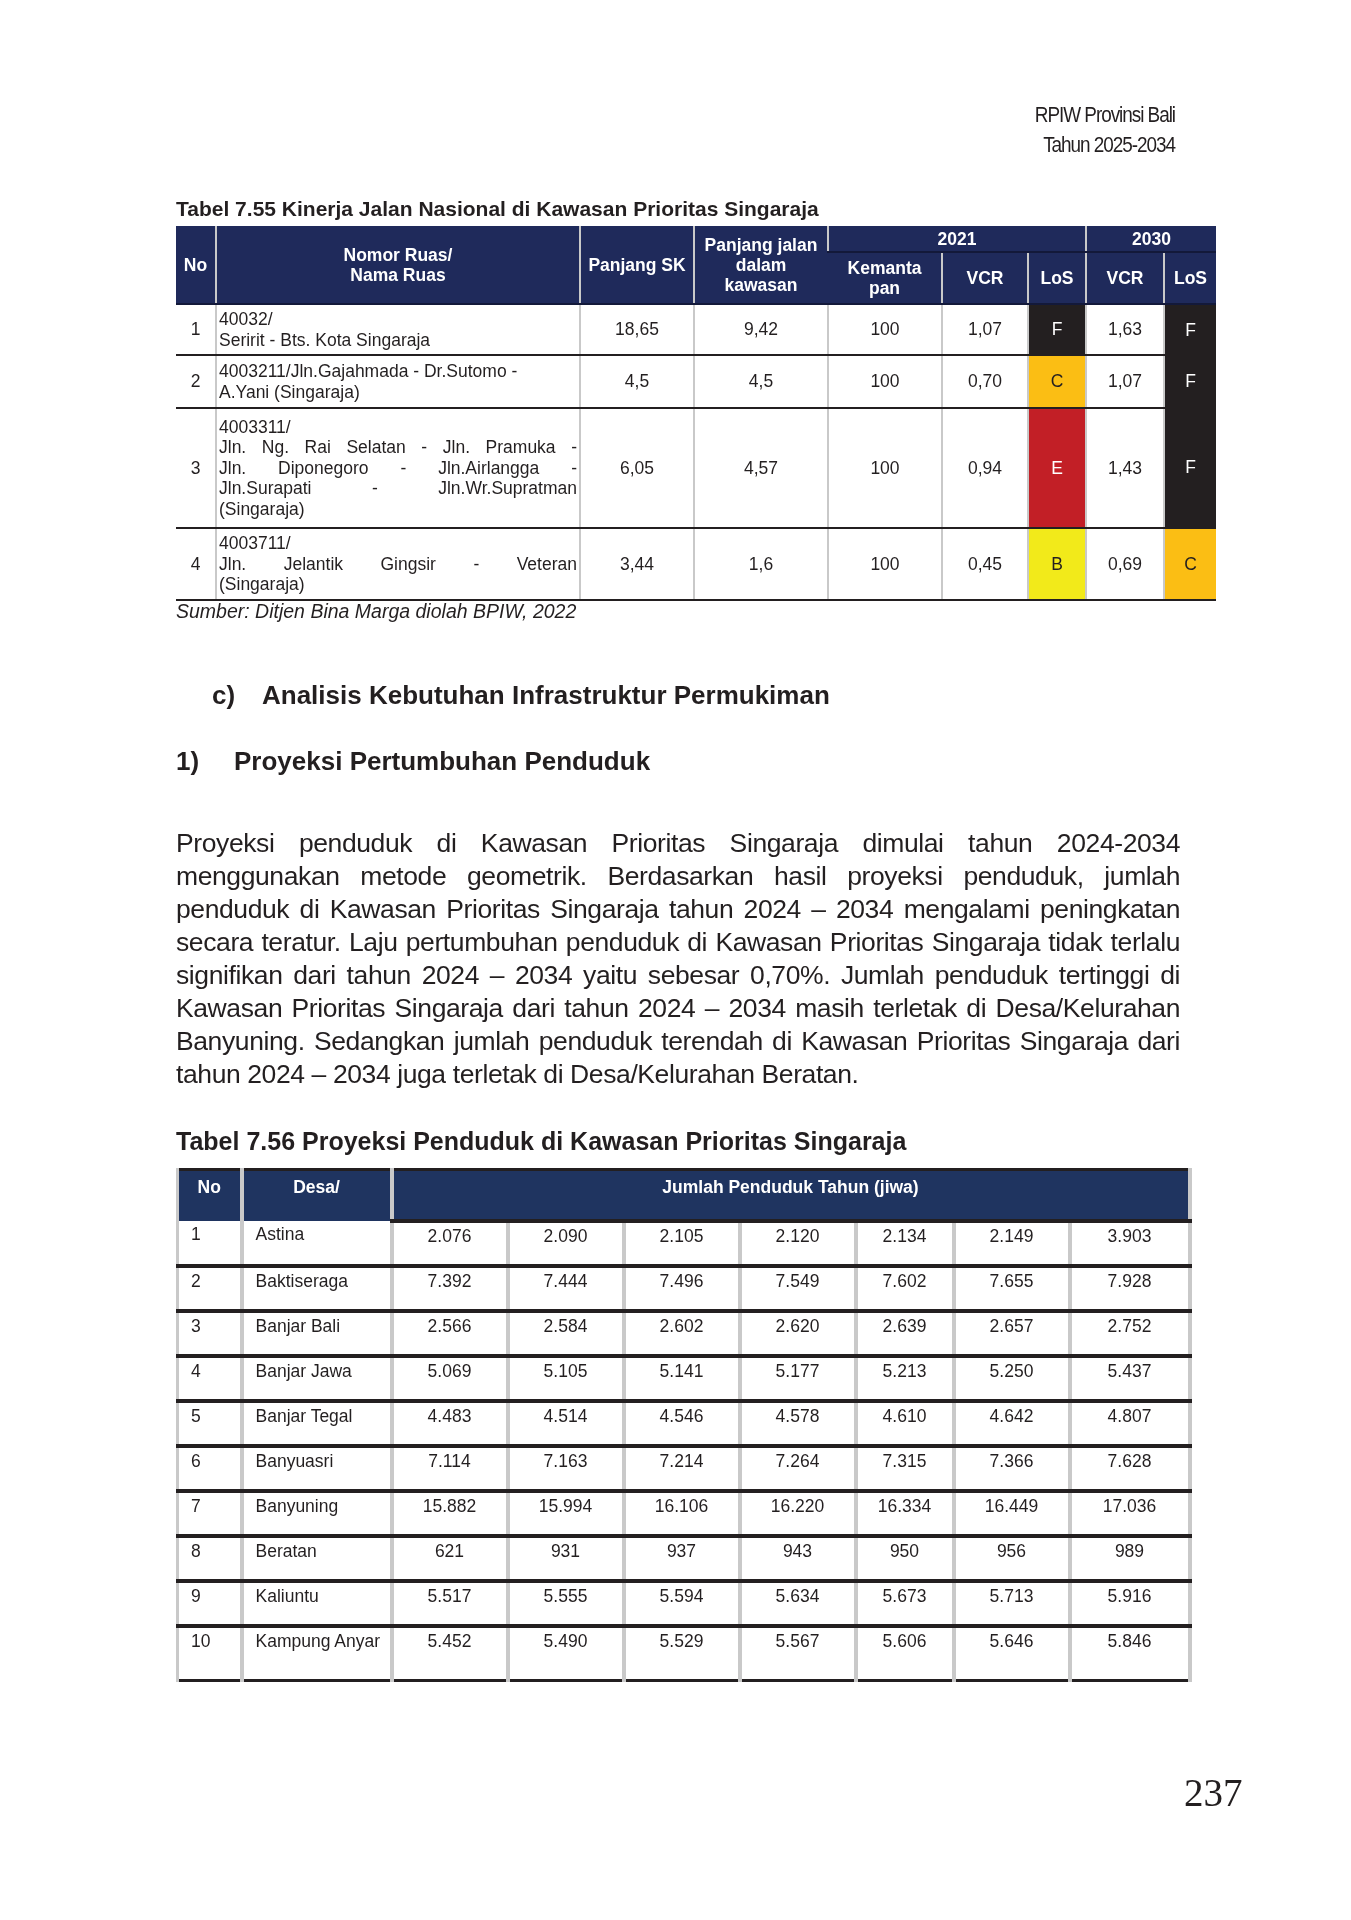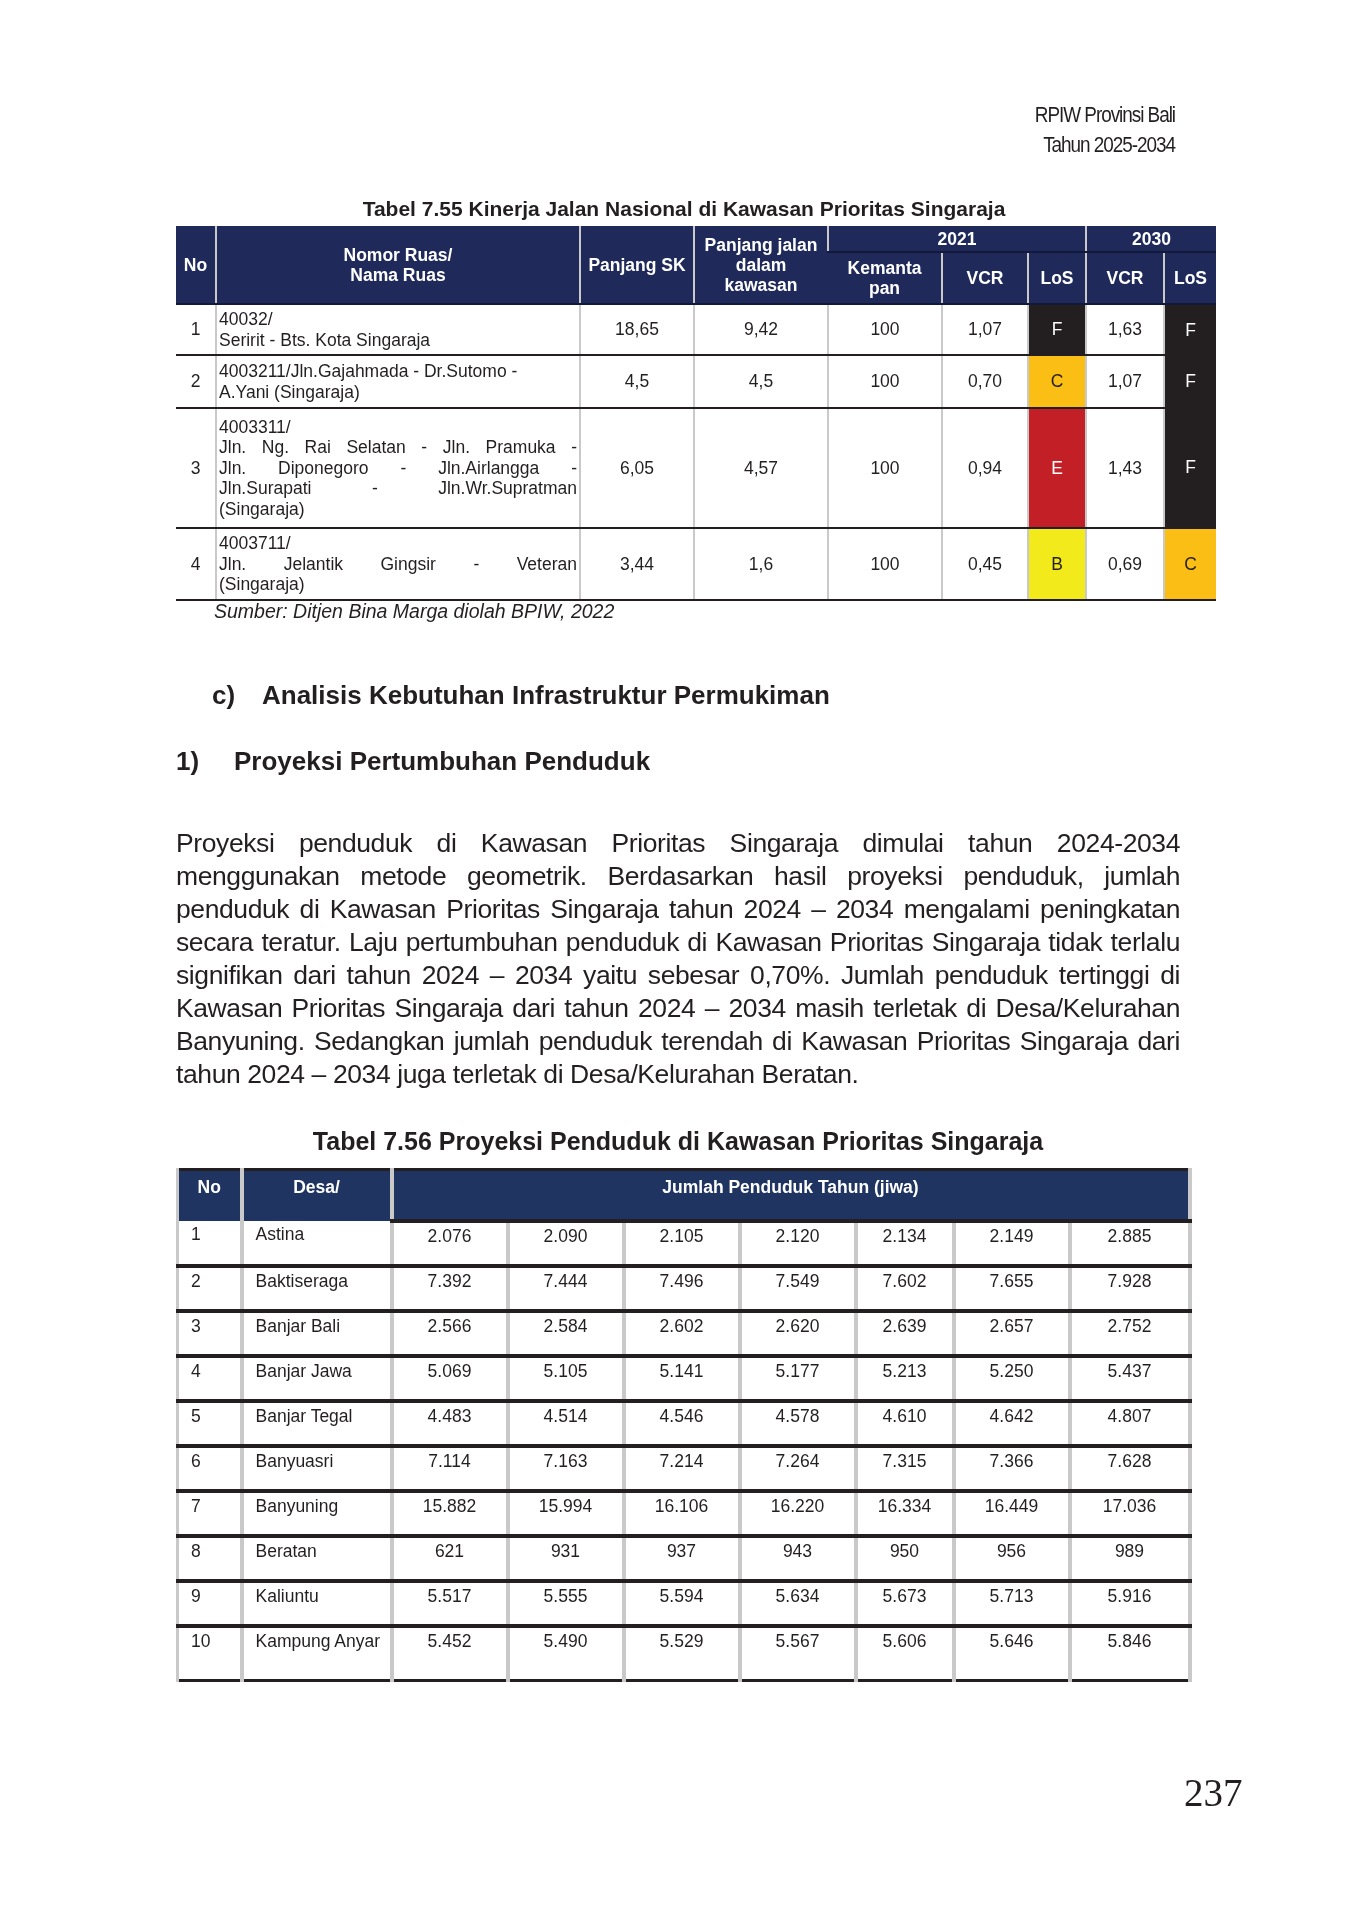--- a/index.html
+++ b/index.html
@@ -1,37 +1,37 @@
 <!DOCTYPE html>
 <html><head>
 <meta charset="utf-8">
 <style>
   html, body { margin:0; padding:0; background:#ffffff; }
   body { width:1351px; height:1920px; position:relative; font-family:"Liberation Sans", "DejaVu Sans", sans-serif; color:#231f20; overflow:hidden; }
   .running-header { position:absolute; right:176px; top:100px; text-align:right; font-family:"Liberation Sans", sans-serif; font-size:22px; line-height:30px; letter-spacing:-1.2px; color:#231f20; transform:scaleX(0.86); transform-origin:right top; }
-  .tbl-caption { position:absolute; left:176px; width:1016px; text-align:center; font-weight:bold; color:#231f20; }
+  .tbl-caption { position:absolute; left:176px; width:1016px; font-weight:bold; color:#231f20; }
   #cap1 { top:197px; font-size:21px; }
   #cap2 { top:1127px; font-size:25px; left:176px; width:1004px; }
 
   
   .t1 { position:absolute; left:176px; top:226px; border-collapse:collapse; font-size:17.5px; table-layout:fixed; }
   .t1 th { background:#1f2a5b; color:#fff; font-weight:bold; text-align:center; line-height:20px; padding:0 2px; border-left:2px solid #c9c9c9; border-bottom:2px solid #13193a; }
   .t1 th:first-child { border-left:none; }
   .t1 td { text-align:center; vertical-align:middle; border-left:2px solid #c9c9c9; border-bottom:2px solid #231f20; font-size:17.5px; color:#231f20; padding:0; }
   .t1 td.no { border-left:none; }
   .t1 td.name { text-align:justify; text-align-last:left; padding:0 2px; line-height:20.5px; }
   .t1 td.name .ln { display:block; text-align-last:justify; }
   .t1 td.name .ln.last { text-align-last:left; }
   .los-F { background:#231f20; color:#fff !important; }
   .los-C { background:#fbbe14; color:#231f20; }
   .los-E { background:#c21f26; color:#fff !important; }
   .los-B { background:#f2ea1a; color:#231f20; }
   .t1 td.nobottom { border-bottom:none; }
 
-  .source { position:absolute; left:176px; top:600px; font-style:italic; font-size:19.5px; color:#231f20;margin-left:38px; }
+  .source { position:absolute; left:176px; top:600px; font-style:italic; font-size:19.5px; color:#231f20; }
 
   .h-section { position:absolute; left:176px; font-weight:bold; font-size:26px; color:#231f20; }
   #h-c { top:680px;margin-left:36px; }
   #h-1 { top:746px; }
   .h-section .mark { display:inline-block; }
   #h-c .mark { width:50px; }
   #h-1 .mark { width:58px; }
 
   .para { position:absolute; left:176px; top:800px; width:1004px; font-size:26.5px; line-height:33px; text-align:justify; color:#231f20; letter-spacing:-0.4px; }
 
@@ -201,21 +201,21 @@
   <tbody id="t2-body">
     <tr>
       <td class="first">1</td>
       <td class="desa">Astina</td>
       <td>2.076</td>
       <td>2.090</td>
       <td>2.105</td>
       <td>2.120</td>
       <td>2.134</td>
       <td>2.149</td>
-      <td class="lastcol">2.885</td>
+      <td class="lastcol">3.903</td>
     </tr>
     <tr>
       <td class="first">2</td>
       <td class="desa">Baktiseraga</td>
       <td>7.392</td>
       <td>7.444</td>
       <td>7.496</td>
       <td>7.549</td>
       <td>7.602</td>
       <td>7.655</td>

